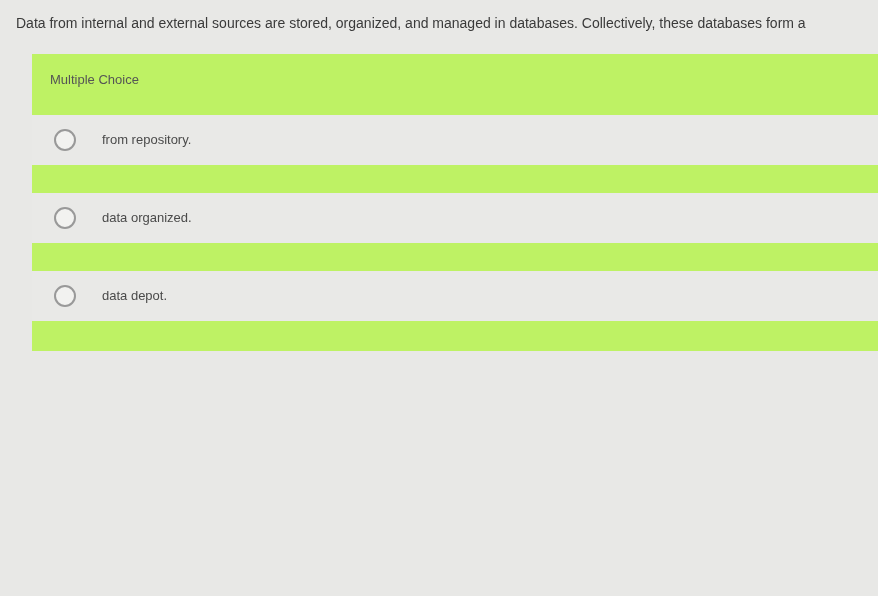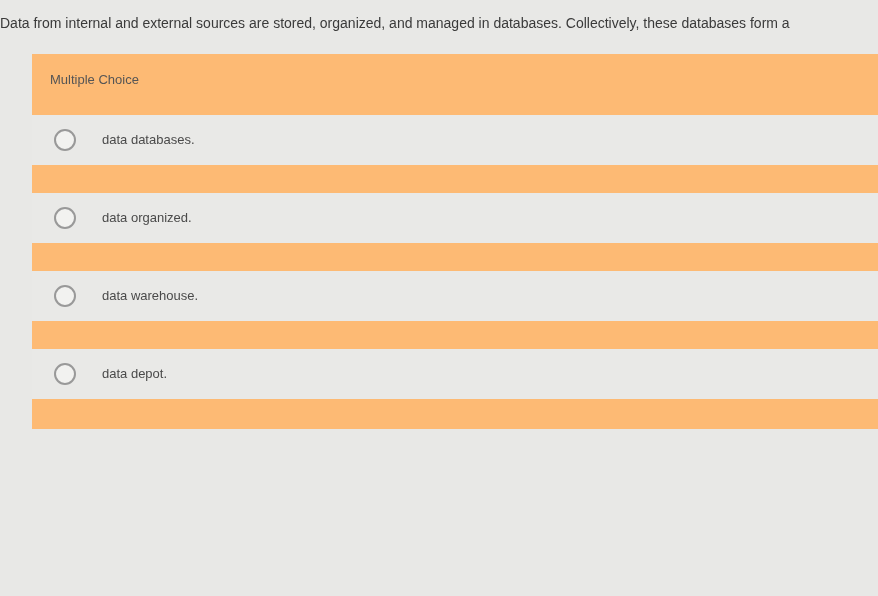--- a/index.html
+++ b/index.html
@@ -10,25 +10,25 @@
     body {
       font-family: Arial, Helvetica, sans-serif;
       background: #e8e8e6;
       width: 878px;
       height: 596px;
       overflow: hidden;
     }
     .question-text {
       font-size: 14px;
       color: #3a3a3a;
-      padding: 14px 8px 20px 0;
+      padding: 14px 8px 20px 16px;
       line-height: 1.4;
     }
     .mc-container {
-      background: #fdba74;
+      background: #bef264;
       margin-left: 32px;
       padding-bottom: 30px;
     }
     .mc-header {
       padding: 18px 18px 18px 18px;
       font-size: 13px;
       color: #555;
     }
     .options-wrap {
       padding: 10px 0 0 0;
@@ -63,32 +63,28 @@
 
 <div class="question-text">Data from internal and external sources are stored, organized, and managed in databases. Collectively, these databases form a</div>
 
 <div class="mc-container">
   <div class="mc-header">Multiple Choice</div>
 
   <div class="options-wrap">
 
     <div class="option-row">
       <div class="radio"></div>
-      <span class="option-label">data databases.</span>
+      <span class="option-label">from repository.</span>
     </div>
 
     <div class="option-row">
       <div class="radio"></div>
       <span class="option-label">data organized.</span>
     </div>
 
-    <div class="option-row">
-      <div class="radio"></div>
-      <span class="option-label">data warehouse.</span>
-    </div>
 
 
     <div class="option-row">
       <div class="radio"></div>
       <span class="option-label">data depot.</span>
     </div>
 
   </div>
 </div>
 

